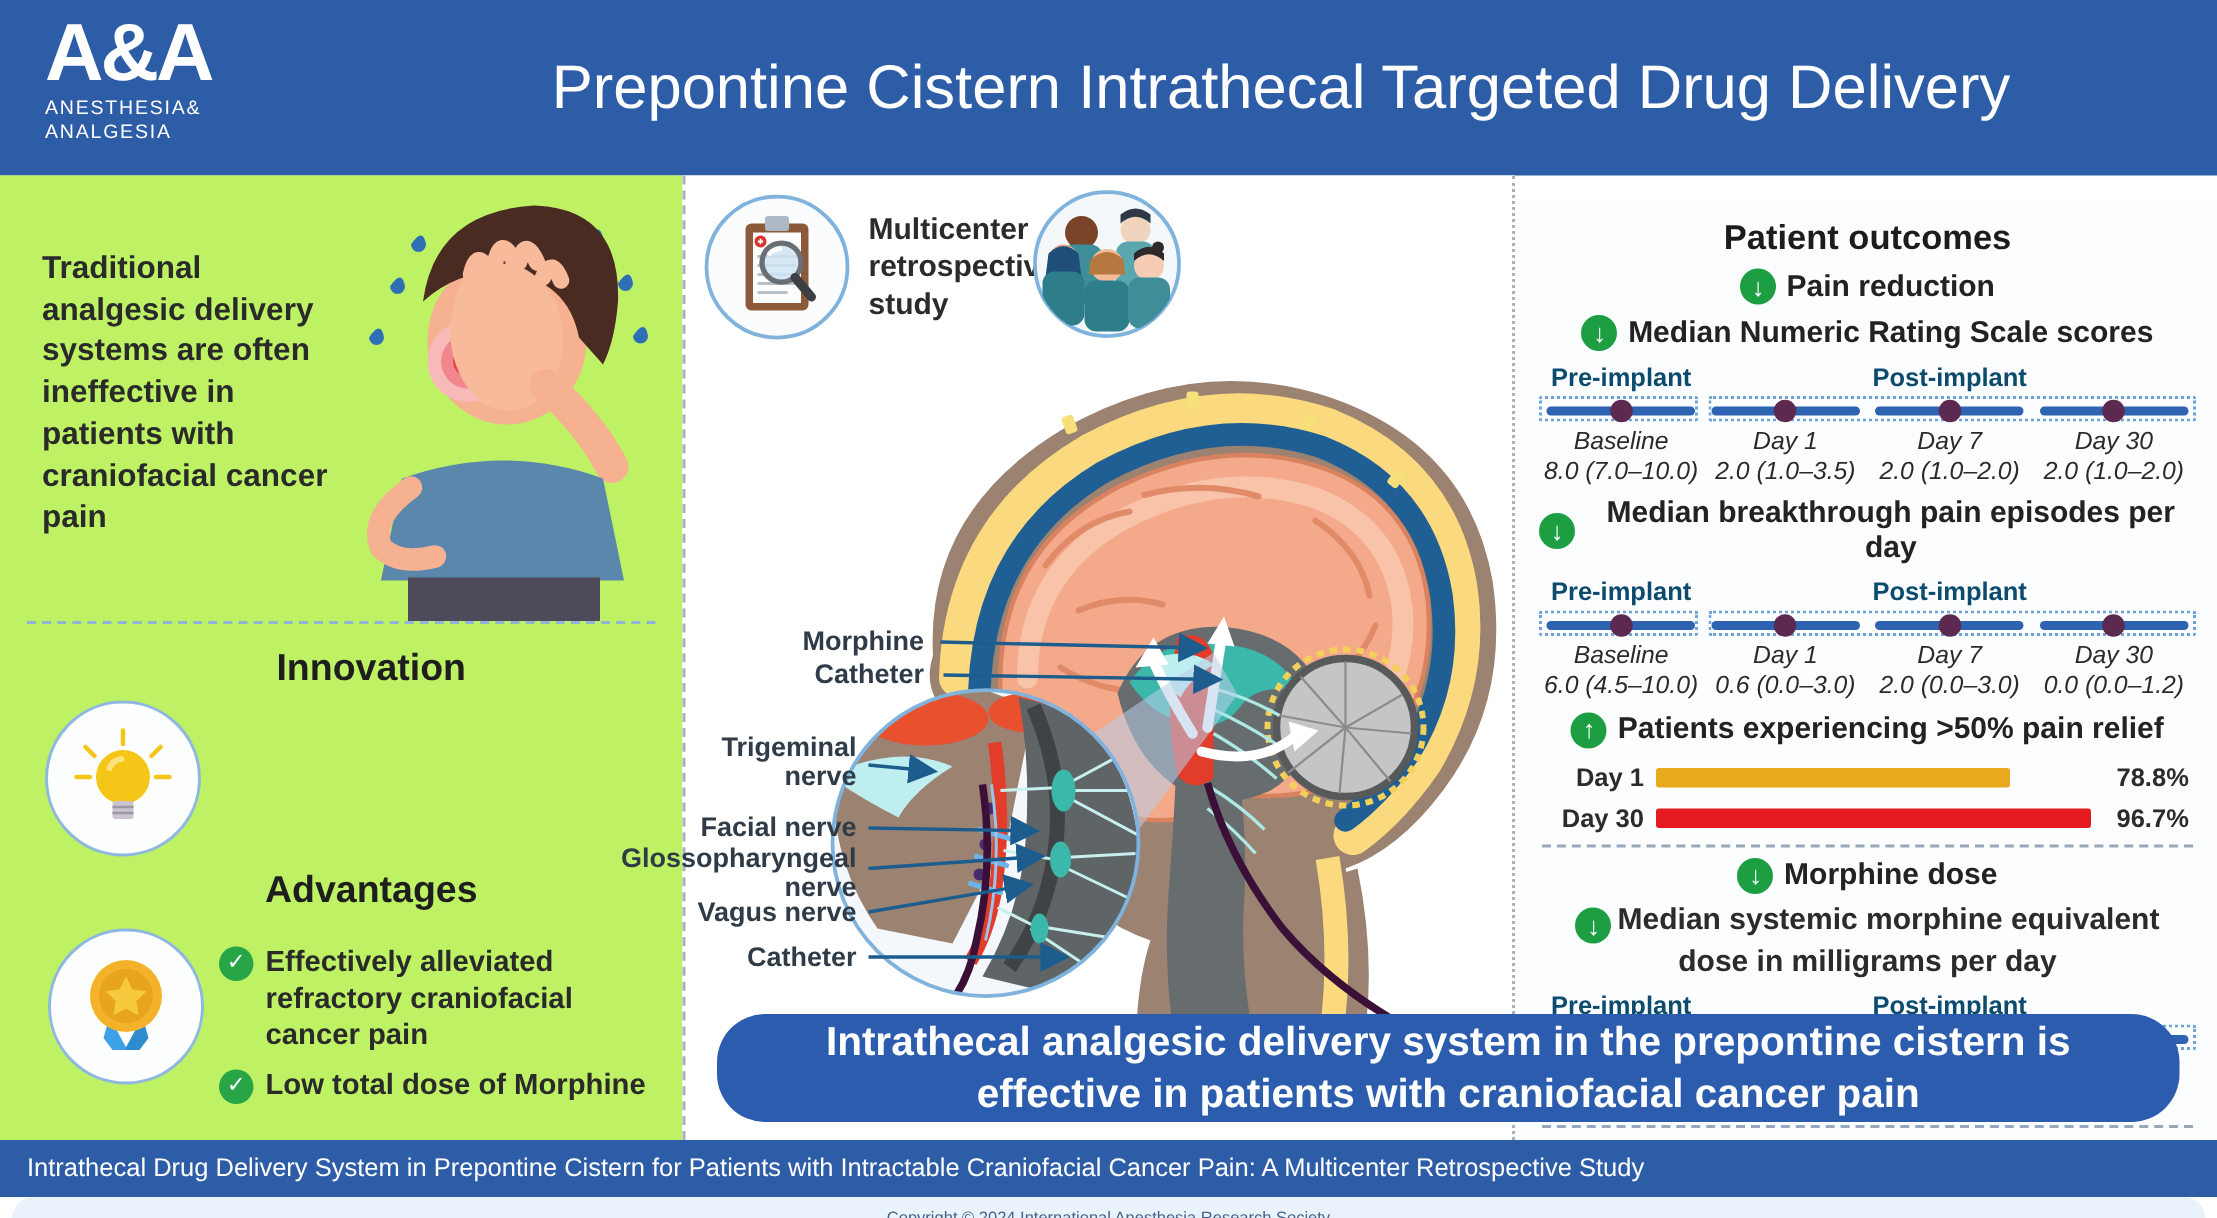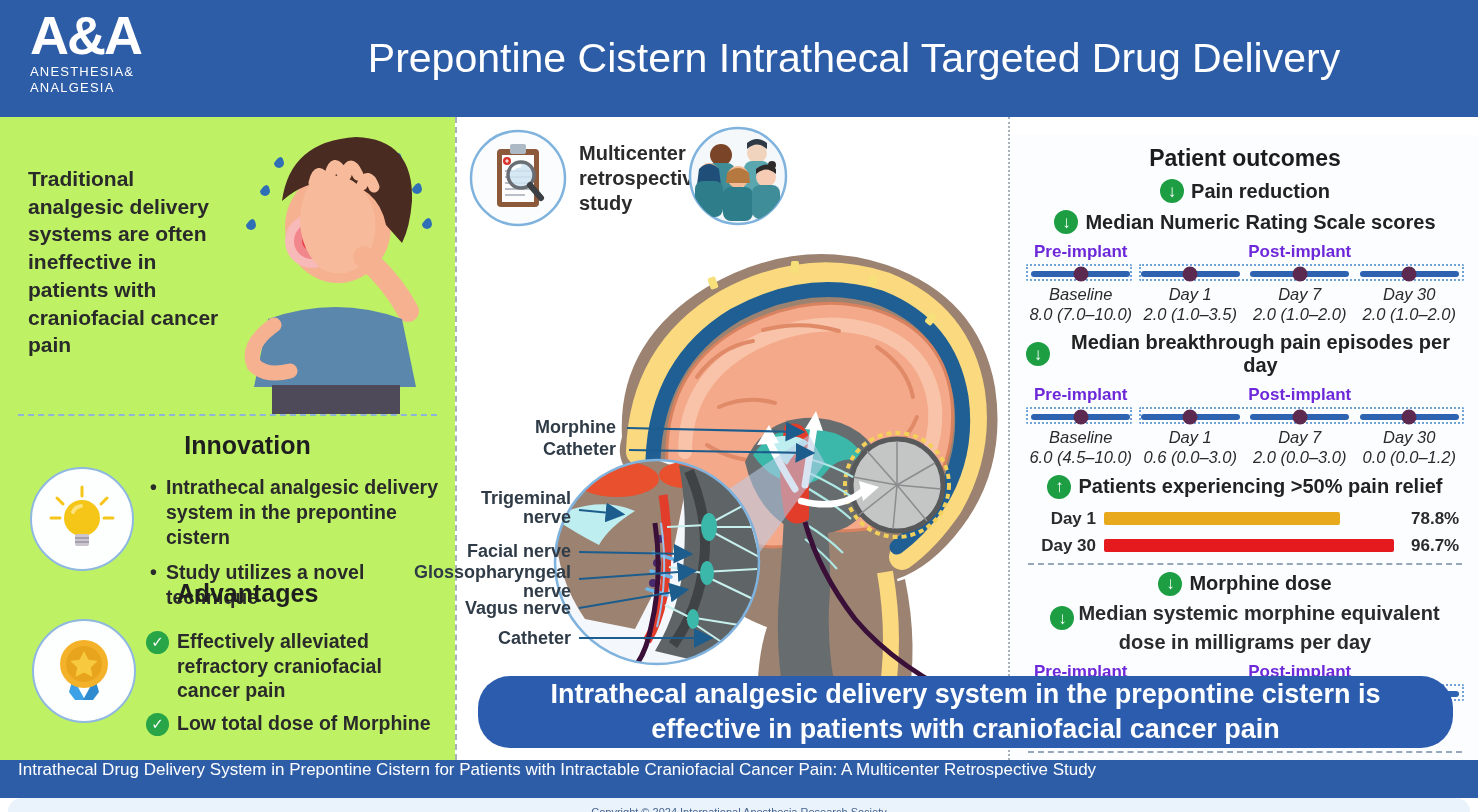--- a/index.html
+++ b/index.html
@@ -60,21 +60,21 @@
   .right-panel { position:absolute; left:1010px; top:117px; width:468px; height:643px; background:#FBFDFF; padding:10px 14px 0 16px;margin-top:18px; }
   .rp-title { font-size:23px; font-weight:800; text-align:center; color:#1c1c1c; }
   .rp-sub { display:flex; align-items:center; justify-content:center; gap:7px; text-align:center; margin-top:7px; font-size:20px; color:#222; }
   .rp-sub.bold { font-weight:800; }
   .rp-sub.semi { font-weight:600; }
   .gi { flex:0 0 auto; width:24px; height:24px; border-radius:50%; background:#1D9E43; color:#fff; display:inline-flex; align-items:center; justify-content:center; font-weight:900; font-size:17px; line-height:1; }
   .morphine-sub { display:block; font-weight:600; font-size:20px; text-align:center; margin-top:5px; line-height:1.22; }
   .morphine-sub .gi { vertical-align:-4px; margin-right:4px; }
   
   .tl { margin-top:8px; }
-  .tl-heads { position:relative; height:21px; font-size:17px; font-weight:700; color:#6d28d9; }
+  .tl-heads { position:relative; height:21px; font-size:17px; font-weight:700; color:#0c4a6e; }
   .tl-pre  { position:absolute; left:0; width:25%; text-align:center; }
   .tl-post { position:absolute; left:25%; right:0; text-align:center; }
   .tl-track { position:relative; height:21px; }
   .tl-box { position:absolute; top:1px; height:17px; border:2px dotted #6FA3D8; border-radius:2px; }
   .tl-box.pre  { left:0; width:24.2%; }
   .tl-box.post { left:25.8%; right:0; }
   .tl-bar { position:absolute; top:8px; height:6px; background:#2D63B0; border-radius:3px; width:22.6%; }
   .tl-bar .tl-dot { position:absolute; left:50%; top:50%; width:15px; height:15px; border-radius:50%; background:#5C2950; transform:translate(-50%,-50%); }
   .tl-labels { display:flex; }
   .tl-cell { width:25%; text-align:center; font-size:16.5px; line-height:1.22; color:#2a2a2a;font-style:italic; }
@@ -85,21 +85,21 @@
   .bar-row { display:flex; align-items:center; margin-bottom:7px; }
   .bar-label { width:72px; text-align:right; font-size:17px; font-weight:700; padding-right:8px; }
   .bar-track { position:relative; width:300px; height:13px; }
   .bar-fill { position:absolute; left:0; top:0; height:13px; border-radius:2px; }
   .bar-value { font-size:17px; font-weight:700; padding-left:7px; }
   .rp-divider { border-top:2px dashed #98A8BB; margin:6px 2px; }
   .safety-row { display:flex; align-items:center; justify-content:center; gap:12px; margin-top:9px; }
   .safety-word { font-size:23px; font-weight:800; }
   .safety-text { font-size:20px; font-weight:600; }
   
-  .footer-bar { position:absolute; left:0; top:760px; width:1478px; height:38px; background:#2E5DA7; color:#fff; font-size:17px; display:flex; align-items:flex-start; padding-left:18px; }
+  .footer-bar { position:absolute; left:0; top:760px; width:1478px; height:38px; background:#2E5DA7; color:#fff; font-size:17px; display:flex; align-items:center; padding-left:18px; }
   .copyright-strip { position:absolute; left:8px; right:8px; top:798px; height:14px; background:#EAF3FC; border-radius:16px 16px 0 0; overflow:hidden; text-align:center; }
   .copyright-strip span { font-size:11px; color:#44628A; position:relative; top:4px; }
 </style>
 </head>
 <body>
 
 <div class="header">
   <div class="logo">
     <div class="logo-abbr">A&amp;A</div>
     <div class="logo-name">Anesthesia&amp;</div>
@@ -149,24 +149,20 @@
         <line x1="2" y1="34" x2="11" y2="34"></line>
           <line x1="64" y1="34" x2="55" y2="34"></line>
       </g>
       <circle cx="33" cy="34" r="18" fill="#F5C518"></circle>
       <path d="M24 28 a10 10 0 0 1 8 -6" stroke="#FBE27A" stroke-width="4" fill="none" stroke-linecap="round"></path>
       <rect x="26" y="50" width="14" height="12" rx="2" fill="#C9C4CE"></rect>
       <line x1="26" y1="54" x2="40" y2="54" stroke="#9D97A6" stroke-width="1.6"></line>
       <line x1="26" y1="58" x2="40" y2="58" stroke="#9D97A6" stroke-width="1.6"></line>
     </svg>
   </div>
-  <ul class="innov-bullets">
-    <li>Intrathecal analgesic delivery system in the prepontine cistern</li>
-    <li>Study utilizes a novel technique</li>
-  </ul>
 
   <div class="section-heading advantages-heading">Advantages</div>
   <div class="icon-circle medal-circle">
     <svg width="66" height="74" viewBox="0 0 66 74">
       <polygon points="22,44 34,66 24,66 18,58" fill="#3DA1E8"></polygon>
       <polygon points="44,44 32,66 42,66 48,58" fill="#2E8BD0"></polygon>
       <circle cx="33" cy="30" r="24" fill="#F3B229"></circle>
       <circle cx="33" cy="30" r="18" fill="#E9A41D"></circle>
       <path d="M33 17 l4.2 8.5 9.4 1.4 -6.8 6.6 1.6 9.3 -8.4 -4.4 -8.4 4.4 1.6 -9.3 -6.8 -6.6 9.4 -1.4 Z" fill="#F7C93E"></path>
     </svg>

